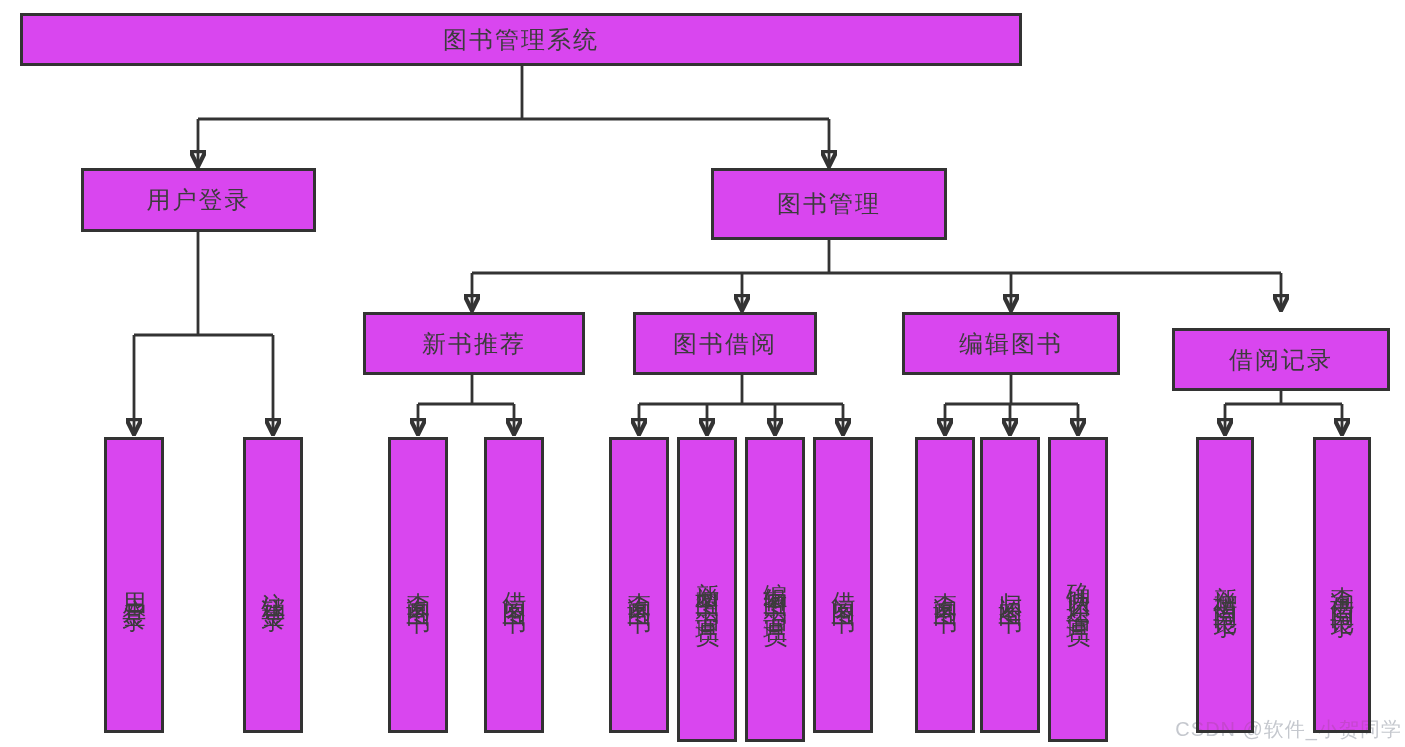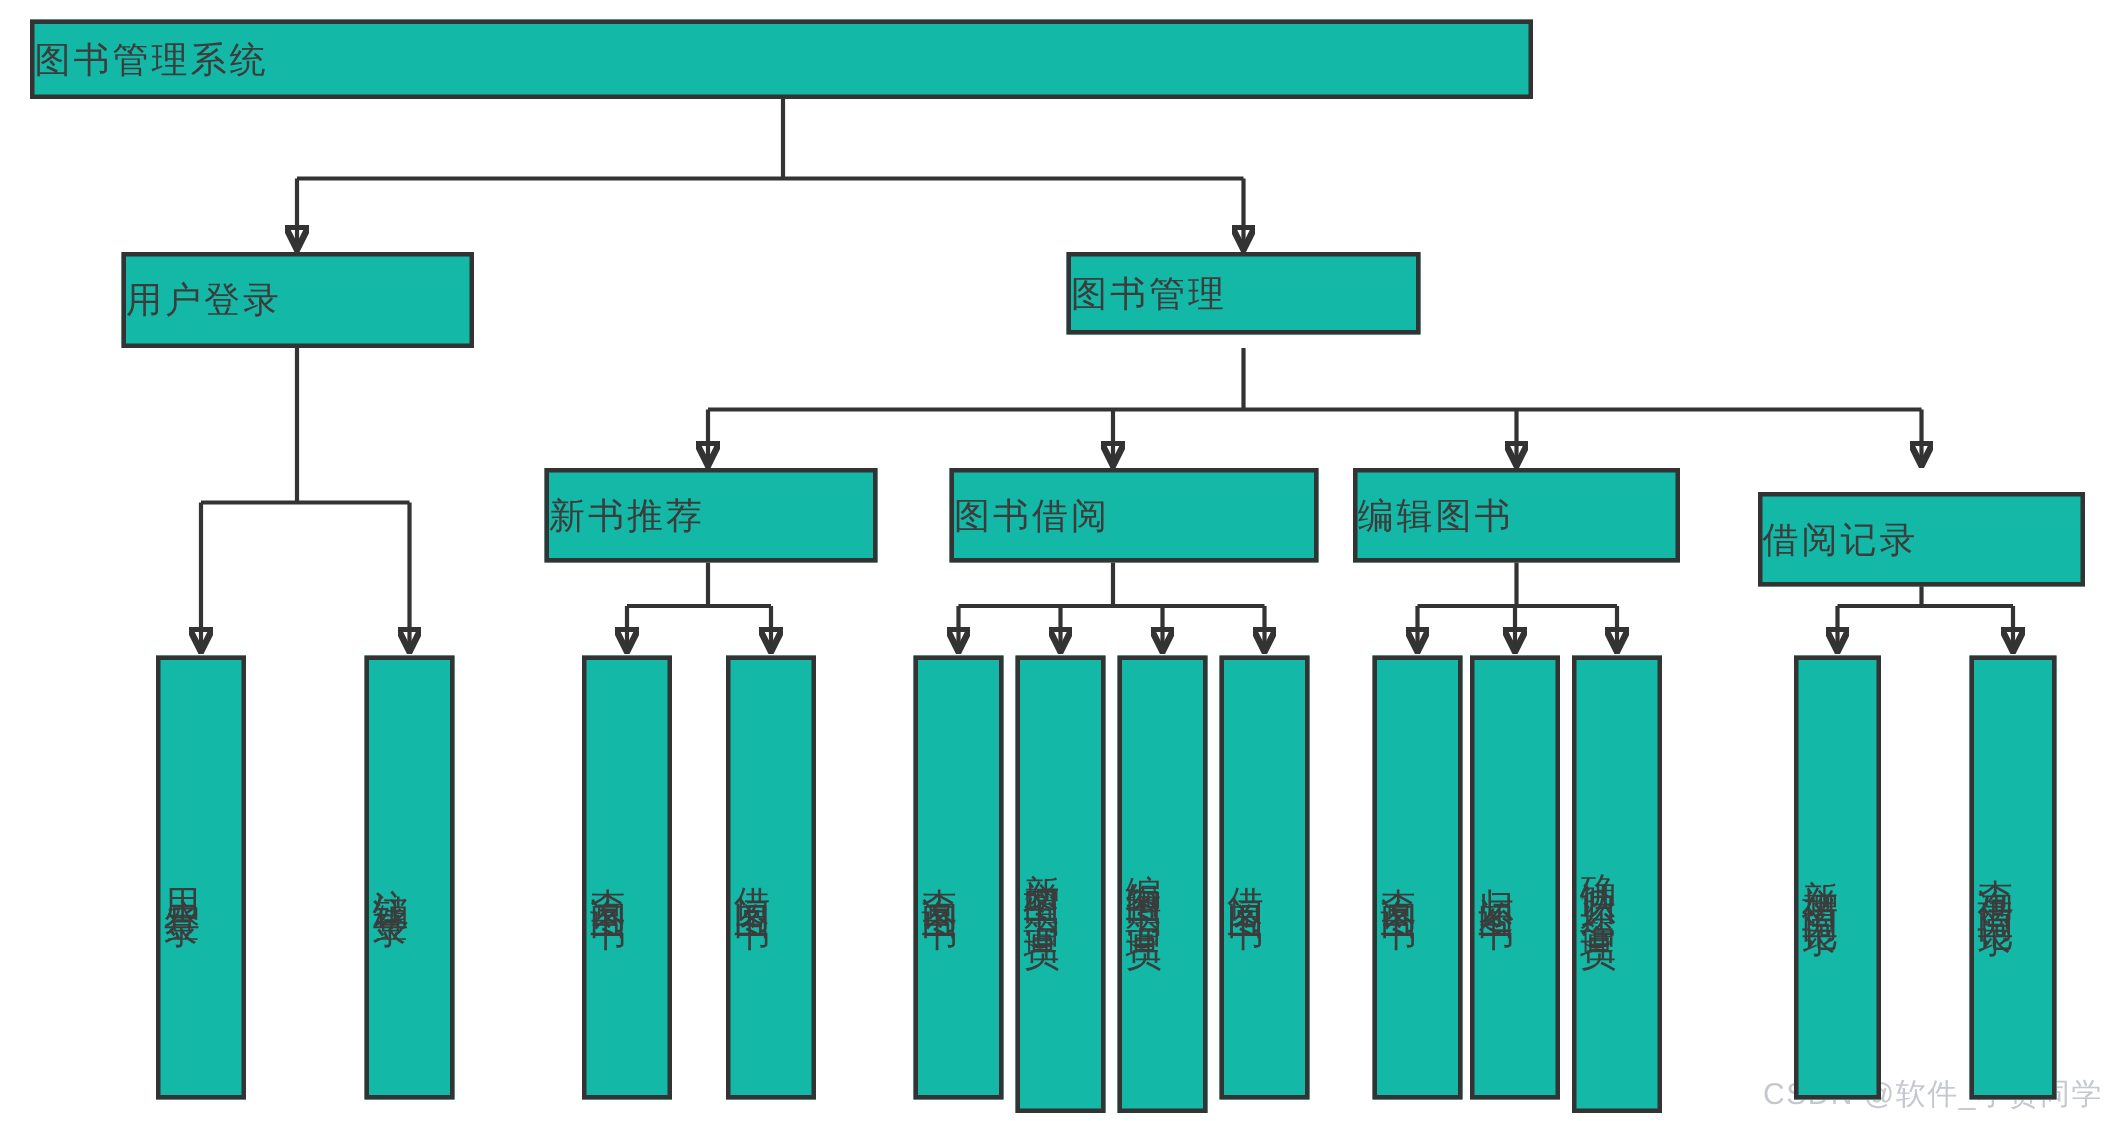--- a/index.html
+++ b/index.html
@@ -3,22 +3,22 @@
 <meta charset="utf-8">
 <style>
   html,body{margin:0;padding:0;background:#fff;}
   .stage{
     position:relative;width:1405px;height:747px;background:#ffffff;
     font-family:"Liberation Sans",sans-serif;color:#3c3c3c;overflow:hidden;
   }
   .wires{position:absolute;left:0;top:0;z-index:1;}
   .wires path{stroke:#333333;stroke-width:2.8;fill:none;}
   .box{
-    position:absolute;background:#14b8a6;border:3px solid #333333;
-    box-sizing:border-box;display:flex;align-items:center;justify-content:flex-start;
+    position:absolute;background:#d946ef;border:3px solid #333333;
+    box-sizing:border-box;display:flex;align-items:center;justify-content:center;
     z-index:2;
   }
   .hlabel{font-size:24px;letter-spacing:2px;white-space:nowrap;}
   .vlabel{
     writing-mode:vertical-rl;text-orientation:mixed;
     font-size:24px;letter-spacing:6px;line-height:1.1;white-space:nowrap;
   }
   .watermark{
     position:absolute;top:716px;right:3px;z-index:3;
     font-size:20px;letter-spacing:1px;color:#c5c8ce;
@@ -78,28 +78,28 @@
     <path d="M1342,404 V433" marker-end="url(#arw)"></path>
   </svg>
 
   <div class="box" style="left:20px;top:13px;width:1002px;height:53px">
     <span class="hlabel">图书管理系统</span>
   </div>
 
   <div class="box" style="left:81px;top:168px;width:235px;height:64px">
     <span class="hlabel">用户登录</span>
   </div>
-  <div class="box" style="left:711px;top:168px;width:236px;height:55px">
+  <div class="box" style="left:711px;top:168px;width:236px;height:72px">
     <span class="hlabel">图书管理</span>
   </div>
 
   <div class="box" style="left:363px;top:312px;width:222px;height:63px">
     <span class="hlabel">新书推荐</span>
   </div>
-  <div class="box" style="left:633px;top:312px;width:246px;height:63px">
+  <div class="box" style="left:633px;top:312px;width:184px;height:63px">
     <span class="hlabel">图书借阅</span>
   </div>
   <div class="box" style="left:902px;top:312px;width:218px;height:63px">
     <span class="hlabel">编辑图书</span>
   </div>
   <div class="box" style="left:1172px;top:328px;width:218px;height:63px">
     <span class="hlabel">借阅记录</span>
   </div>
 
   <div class="box" style="left:104px;top:437px;width:60px;height:296px">

